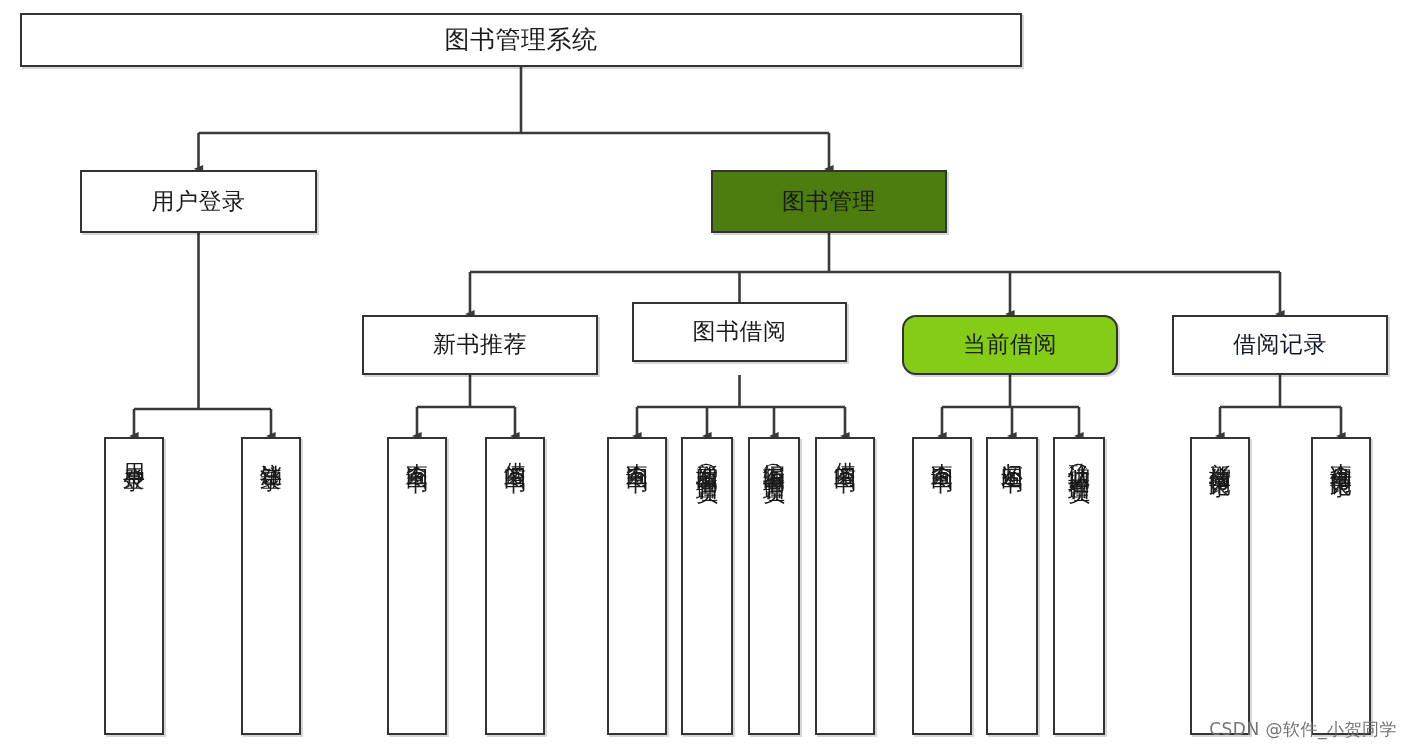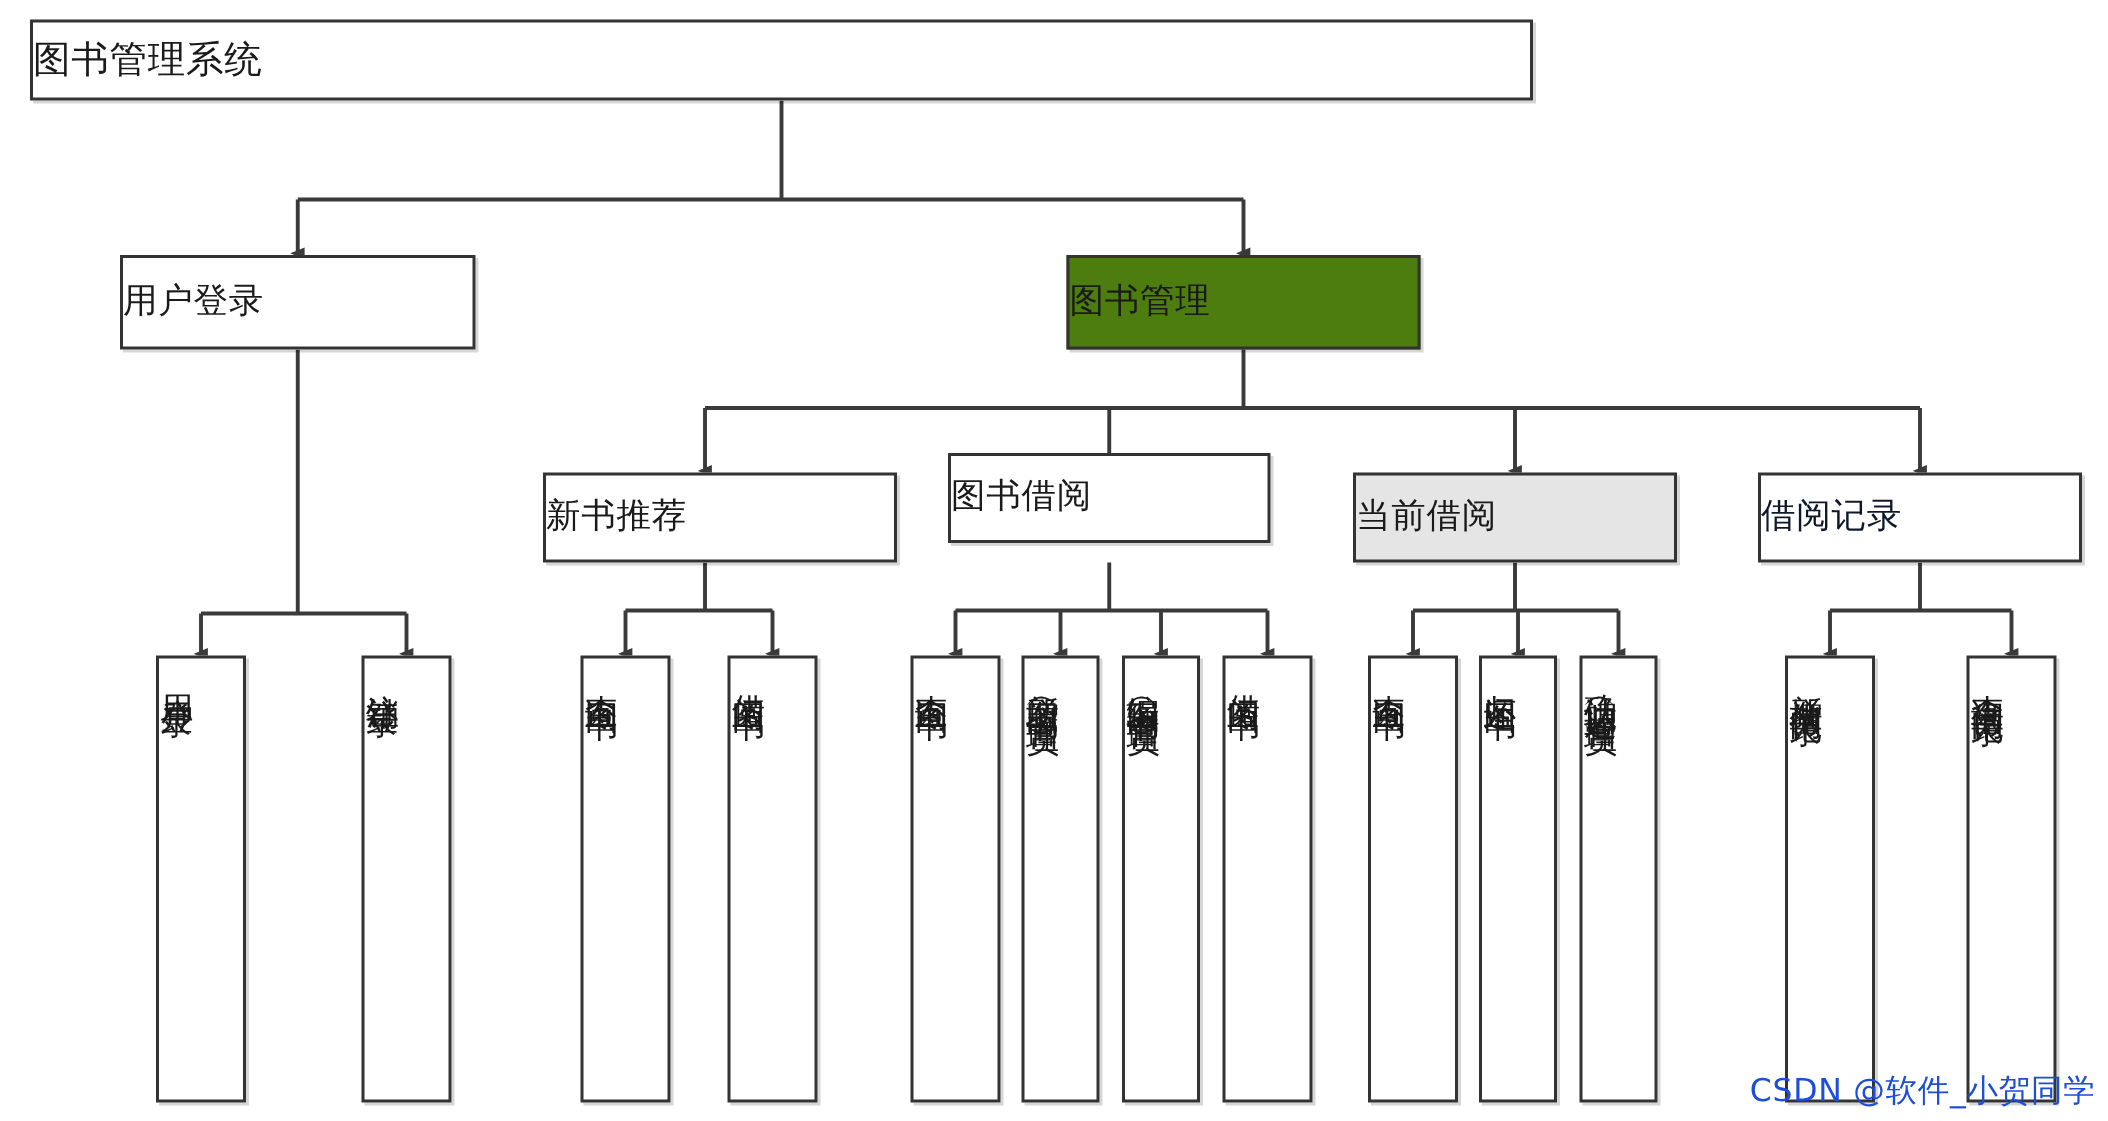--- a/index.html
+++ b/index.html
@@ -28,20 +28,21 @@
     height: 747px;
     pointer-events: none;
   }
   .node {
     position: absolute;
     box-sizing: border-box;
     background: #ffffff;
     border: 2.5px solid #333333;
     display: flex;
     align-items: center;
+    justify-content: center;
     box-shadow: 2px 2px 0 rgba(0,0,0,0.16);
   }
   .node .label {
     color: #1a1a1a;
     letter-spacing: 0.5px;
     text-align: center;
     line-height: 1.18;
     white-space: nowrap;
   }
   .node.horizontal .label {
@@ -58,22 +59,22 @@
     line-height: 1;
   }
   .lvl-root .label { font-size: 25px; }
   .lvl-2 .label    { font-size: 23px; }
   .lvl-3 .label    { font-size: 23px; }
   .lvl-leaf .label { font-size: 22px; }
   #watermark {
     position: absolute;
     right: 8px;
     bottom: 6px;
-    font-size: 21px;
-    color: #1d4ed8;
+    font-size: 17px;
+    color: #737373;
     letter-spacing: 0.5px;
     white-space: nowrap;
     user-select: none;
   }
 </style>
 </head>
 <body>
 
 <div id="diagram-root">
 
@@ -129,21 +130,21 @@
       </div>
       <div class="node horizontal lvl-2" style="left: 711px; top: 170px; width: 236px; height: 63px; border-color: rgb(51, 51, 51); background: #4d7c0f;">
         <div class="label" style="color: rgb(26, 26, 26);">图书管理</div>
       </div>
       <div class="node horizontal lvl-3" style="left: 362px; top: 315px; width: 236px; height: 60px; border-color: rgb(51, 51, 51); background: rgb(255, 255, 255);">
         <div class="label" style="color: rgb(26, 26, 26);">新书推荐</div>
       </div>
       <div class="node horizontal lvl-3" style="left: 632px; top: 302px; width: 215px; height: 60px; border-color: rgb(51, 51, 51); background: rgb(255, 255, 255);">
         <div class="label" style="color: rgb(26, 26, 26);">图书借阅</div>
       </div>
-      <div class="node horizontal lvl-3" style="left: 902px; top: 315px; width: 216px; height: 60px; border-color: rgb(51, 51, 51); background: #e5e5e5;">
+      <div class="node horizontal lvl-3" style="left: 902px; top: 315px; width: 216px; height: 60px; border-color: rgb(51, 51, 51); background: #84cc16; border-radius: 14px;">
         <div class="label" style="color: rgb(26, 26, 26);">当前借阅</div>
       </div>
       <div class="node horizontal lvl-3" style="left: 1172px; top: 315px; width: 216px; height: 60px; border-color: rgb(51, 51, 51); background: rgb(255, 255, 255);">
         <div class="label" style="color: #0f172a;">借阅记录</div>
       </div>
       <div class="node vertical lvl-leaf" style="left: 104px; top: 437px; width: 60px; height: 298px; border-color: rgb(51, 51, 51); background: rgb(255, 255, 255);">
         <div class="label" style="color: rgb(26, 26, 26);">用户登录</div>
       </div>
       <div class="node vertical lvl-leaf" style="left: 241px; top: 437px; width: 60px; height: 298px; border-color: rgb(51, 51, 51); background: rgb(255, 255, 255);">
         <div class="label" style="color: rgb(26, 26, 26);">注销登录</div>

